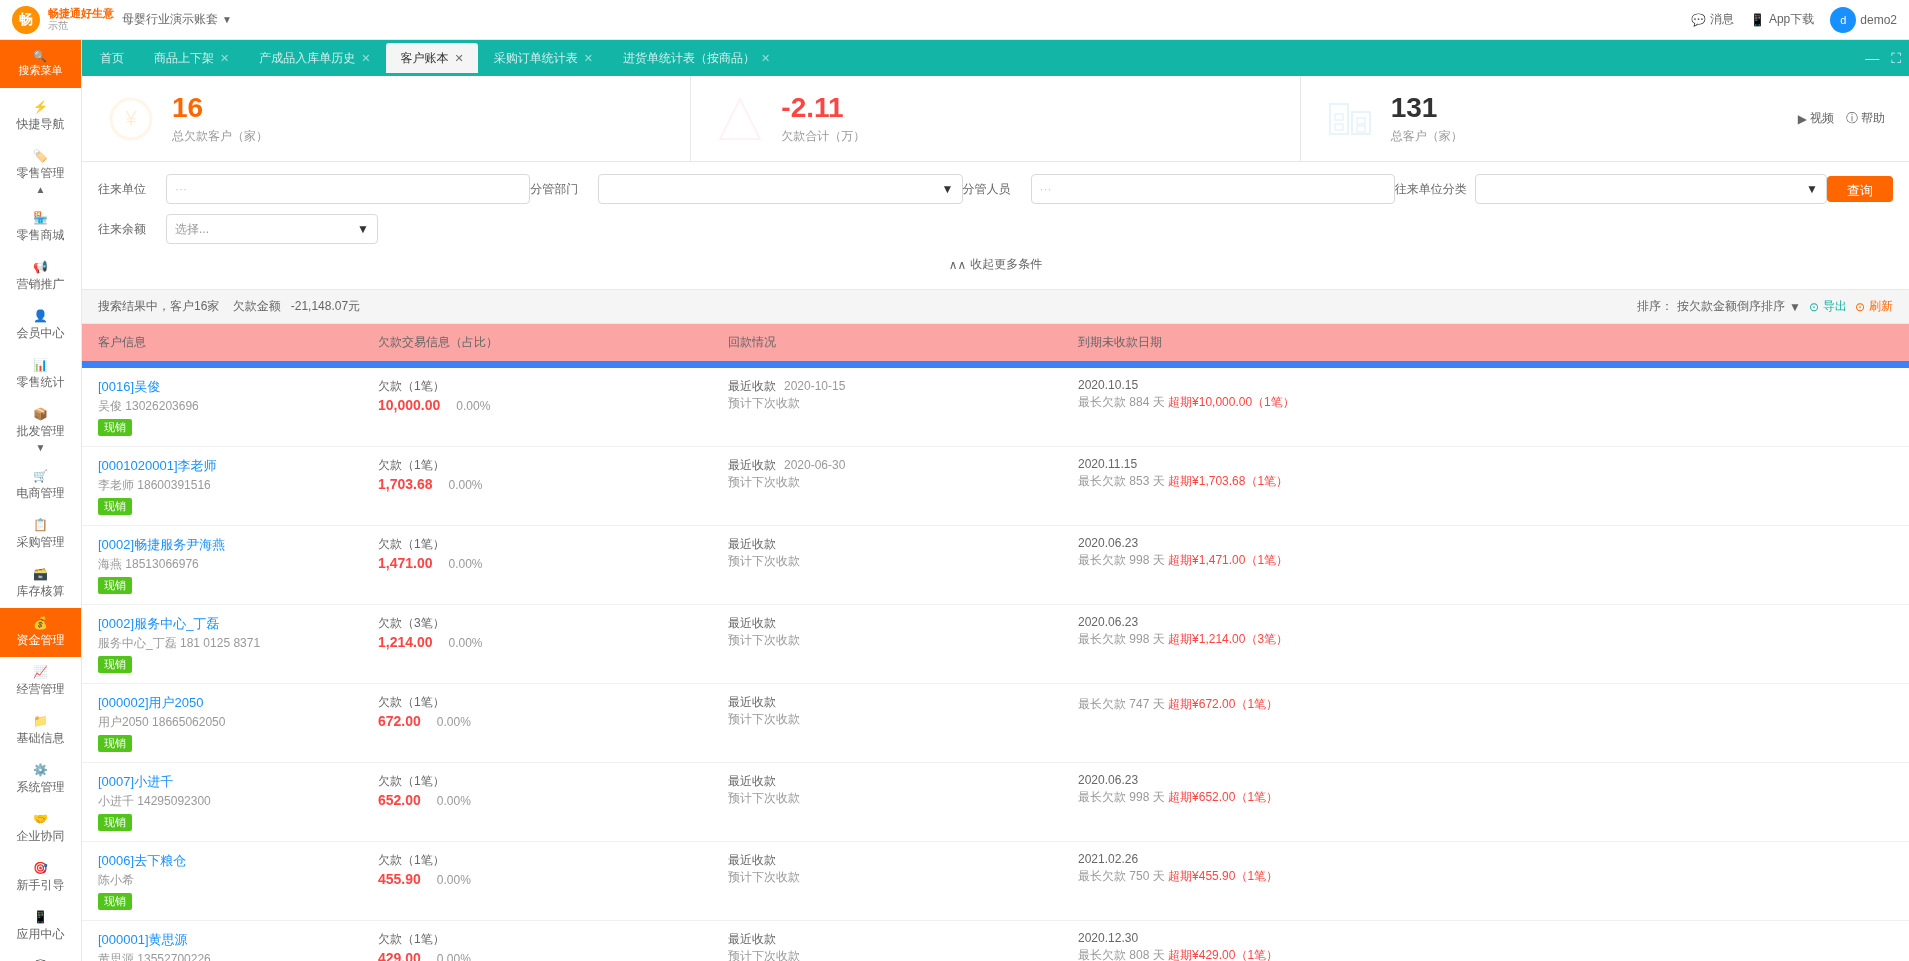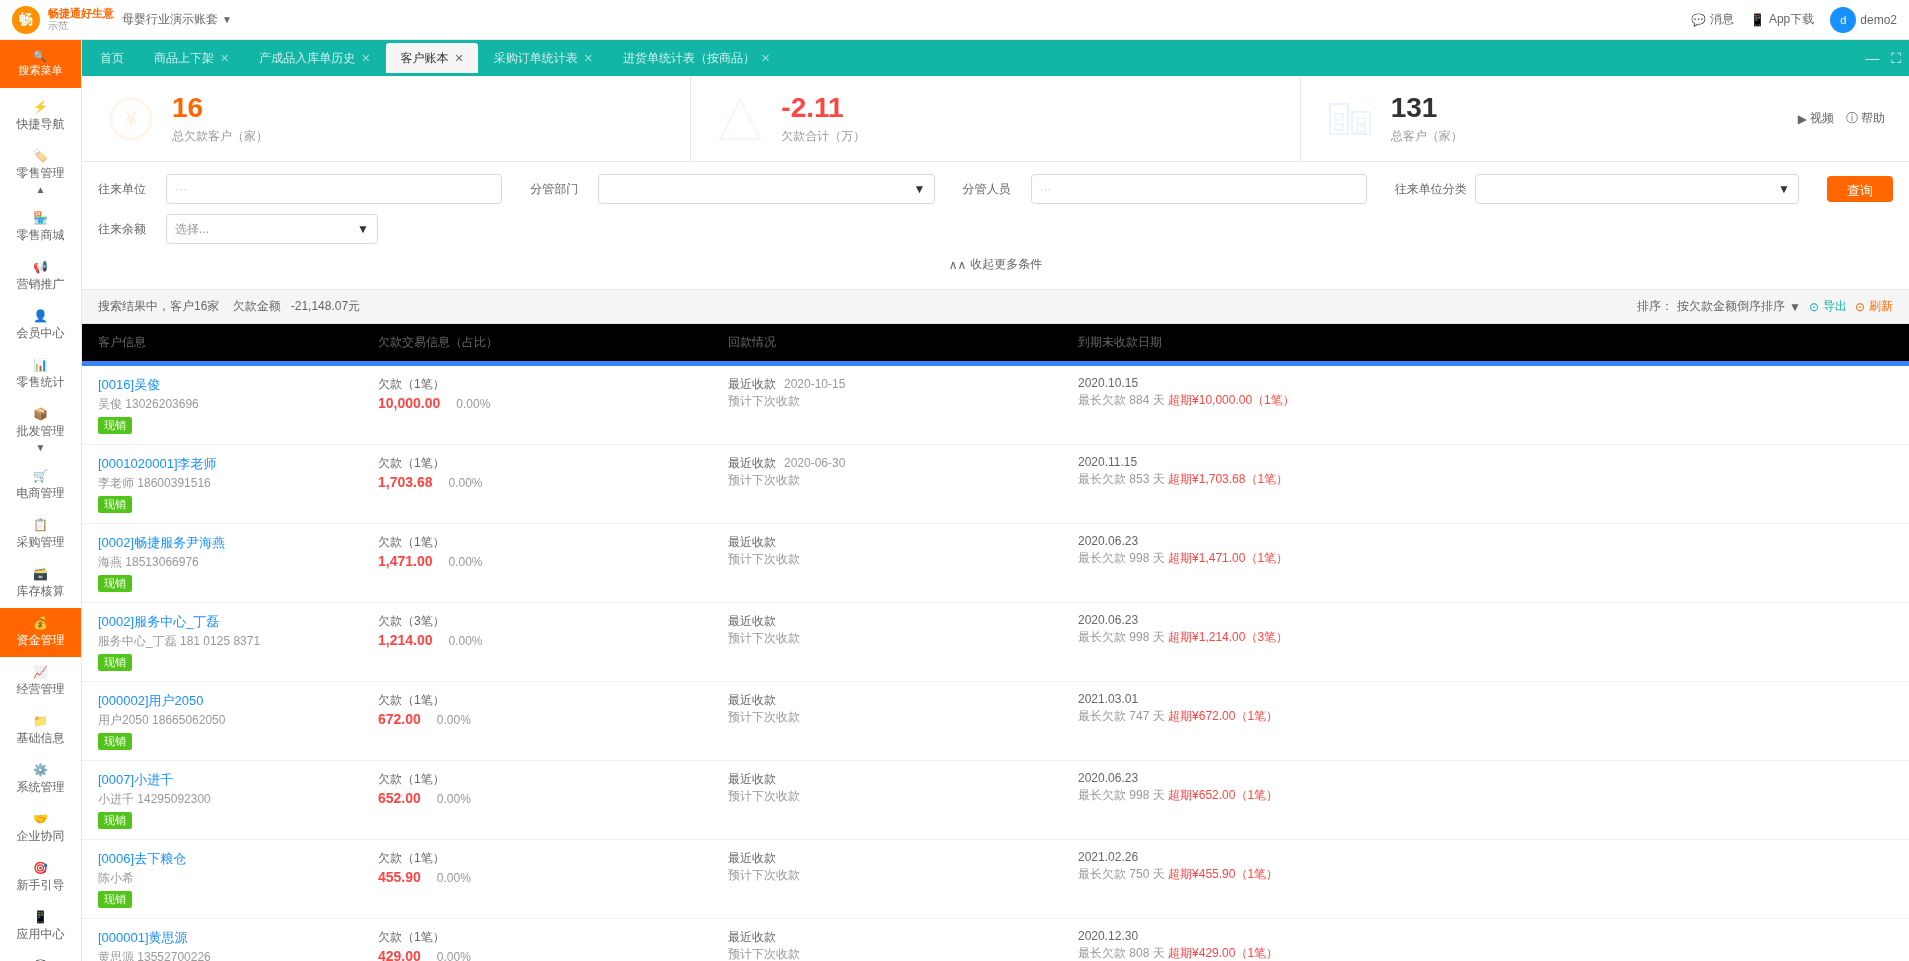--- a/index.html
+++ b/index.html
@@ -182,21 +182,21 @@
     .card-label { font-size: 12px; color: #999; margin-top: 4px; }
 
     
     .filter-area {
       background: #fff;
       padding: 12px 16px;
       border-bottom: 1px solid #e8e8e8;
     }
     .filter-row {
       display: flex;
-      gap: 28px;
+      gap: 0;
       margin-bottom: 10px;
       align-items: center;
     }
     .filter-item {
       display: flex;
       align-items: center;
       gap: 8px;
       flex: 1;
     }
     .filter-label {
@@ -291,22 +291,22 @@
     }
     .action-btn.refresh { color: #ff6600; }
 
     
     .data-table {
       background: #fff;
       width: 100%;
     }
     .table-header {
       display: flex;
-      background: #000000;
-      border-bottom: 5px solid #3b82f6;
+      background: #fca5a5;
+      border-bottom: 7px solid #3b82f6;
       padding: 10px 16px;
     }
     .th {
       font-size: 12px;
       color: #666;
       font-weight: 500;
     }
     .th-customer { flex: 0 0 280px; }
     .th-debt { flex: 0 0 350px; }
     .th-recovery { flex: 0 0 350px; }
@@ -765,21 +765,20 @@
             <div class="debt-row">
               <div class="debt-amount">672.00</div>
               <div class="debt-ratio">0.00%</div>
             </div>
           </div>
           <div class="cell-recovery">
             <div class="recovery-info">最近收款</div>
             <div class="recovery-next">预计下次收款</div>
           </div>
           <div class="cell-overdue">
-            <div class="overdue-date">2021.03.01</div>
             <div class="overdue-days">最长欠款 747 天 <span class="overdue-amount">超期¥672.00（1笔）</span></div>
           </div>
         </div>
 
         <div class="table-row">
           <div class="cell-customer">
             <div class="customer-name">[0007]小进千</div>
             <div class="customer-phone">小进千  14295092300</div>
             <div><span class="tag tag-green">现销</span></div>
           </div>

